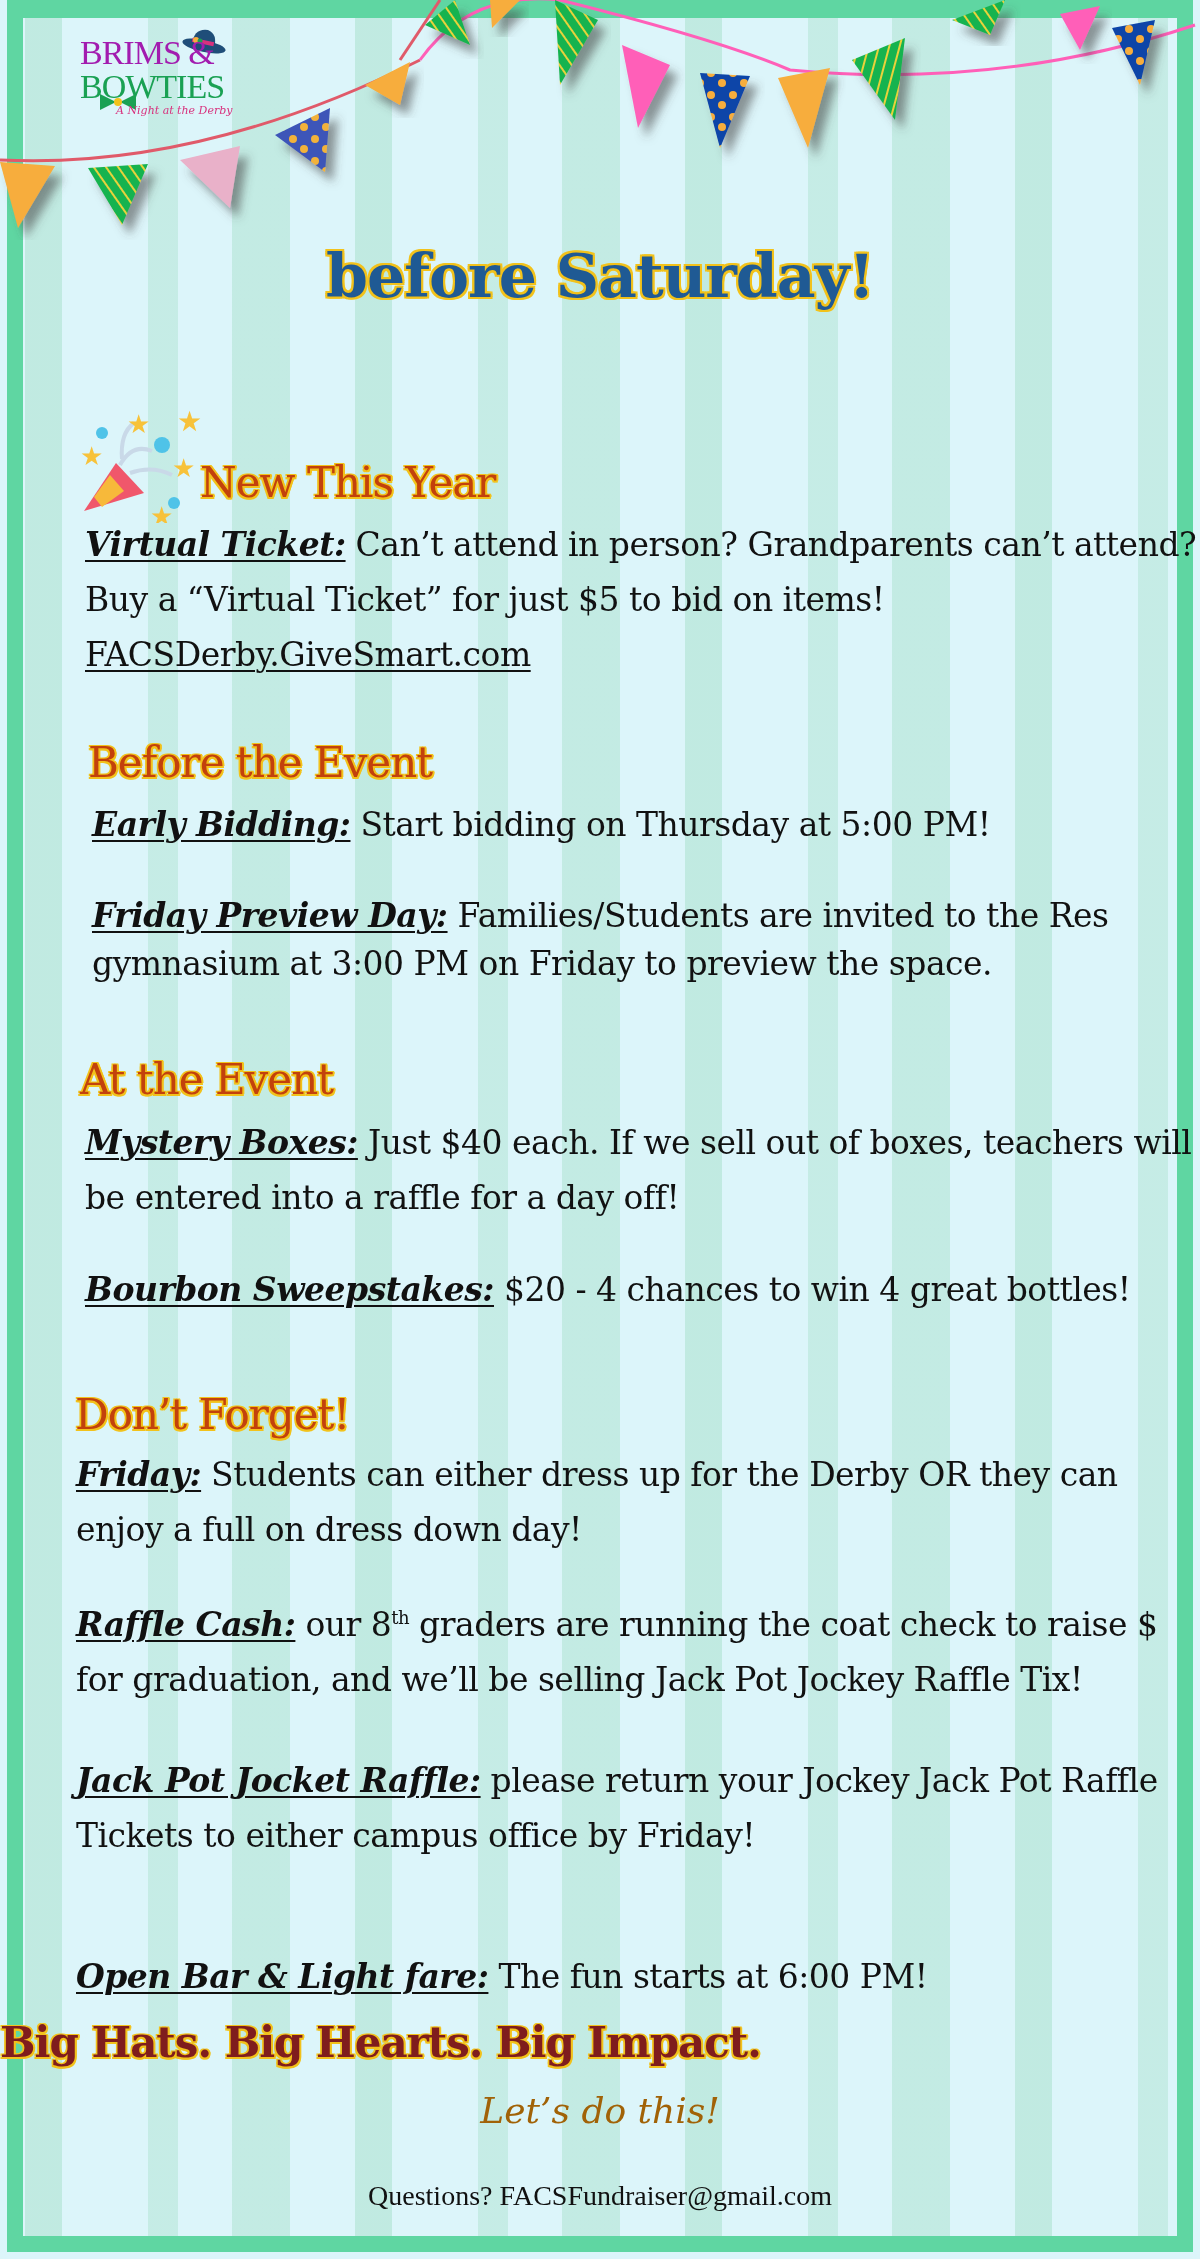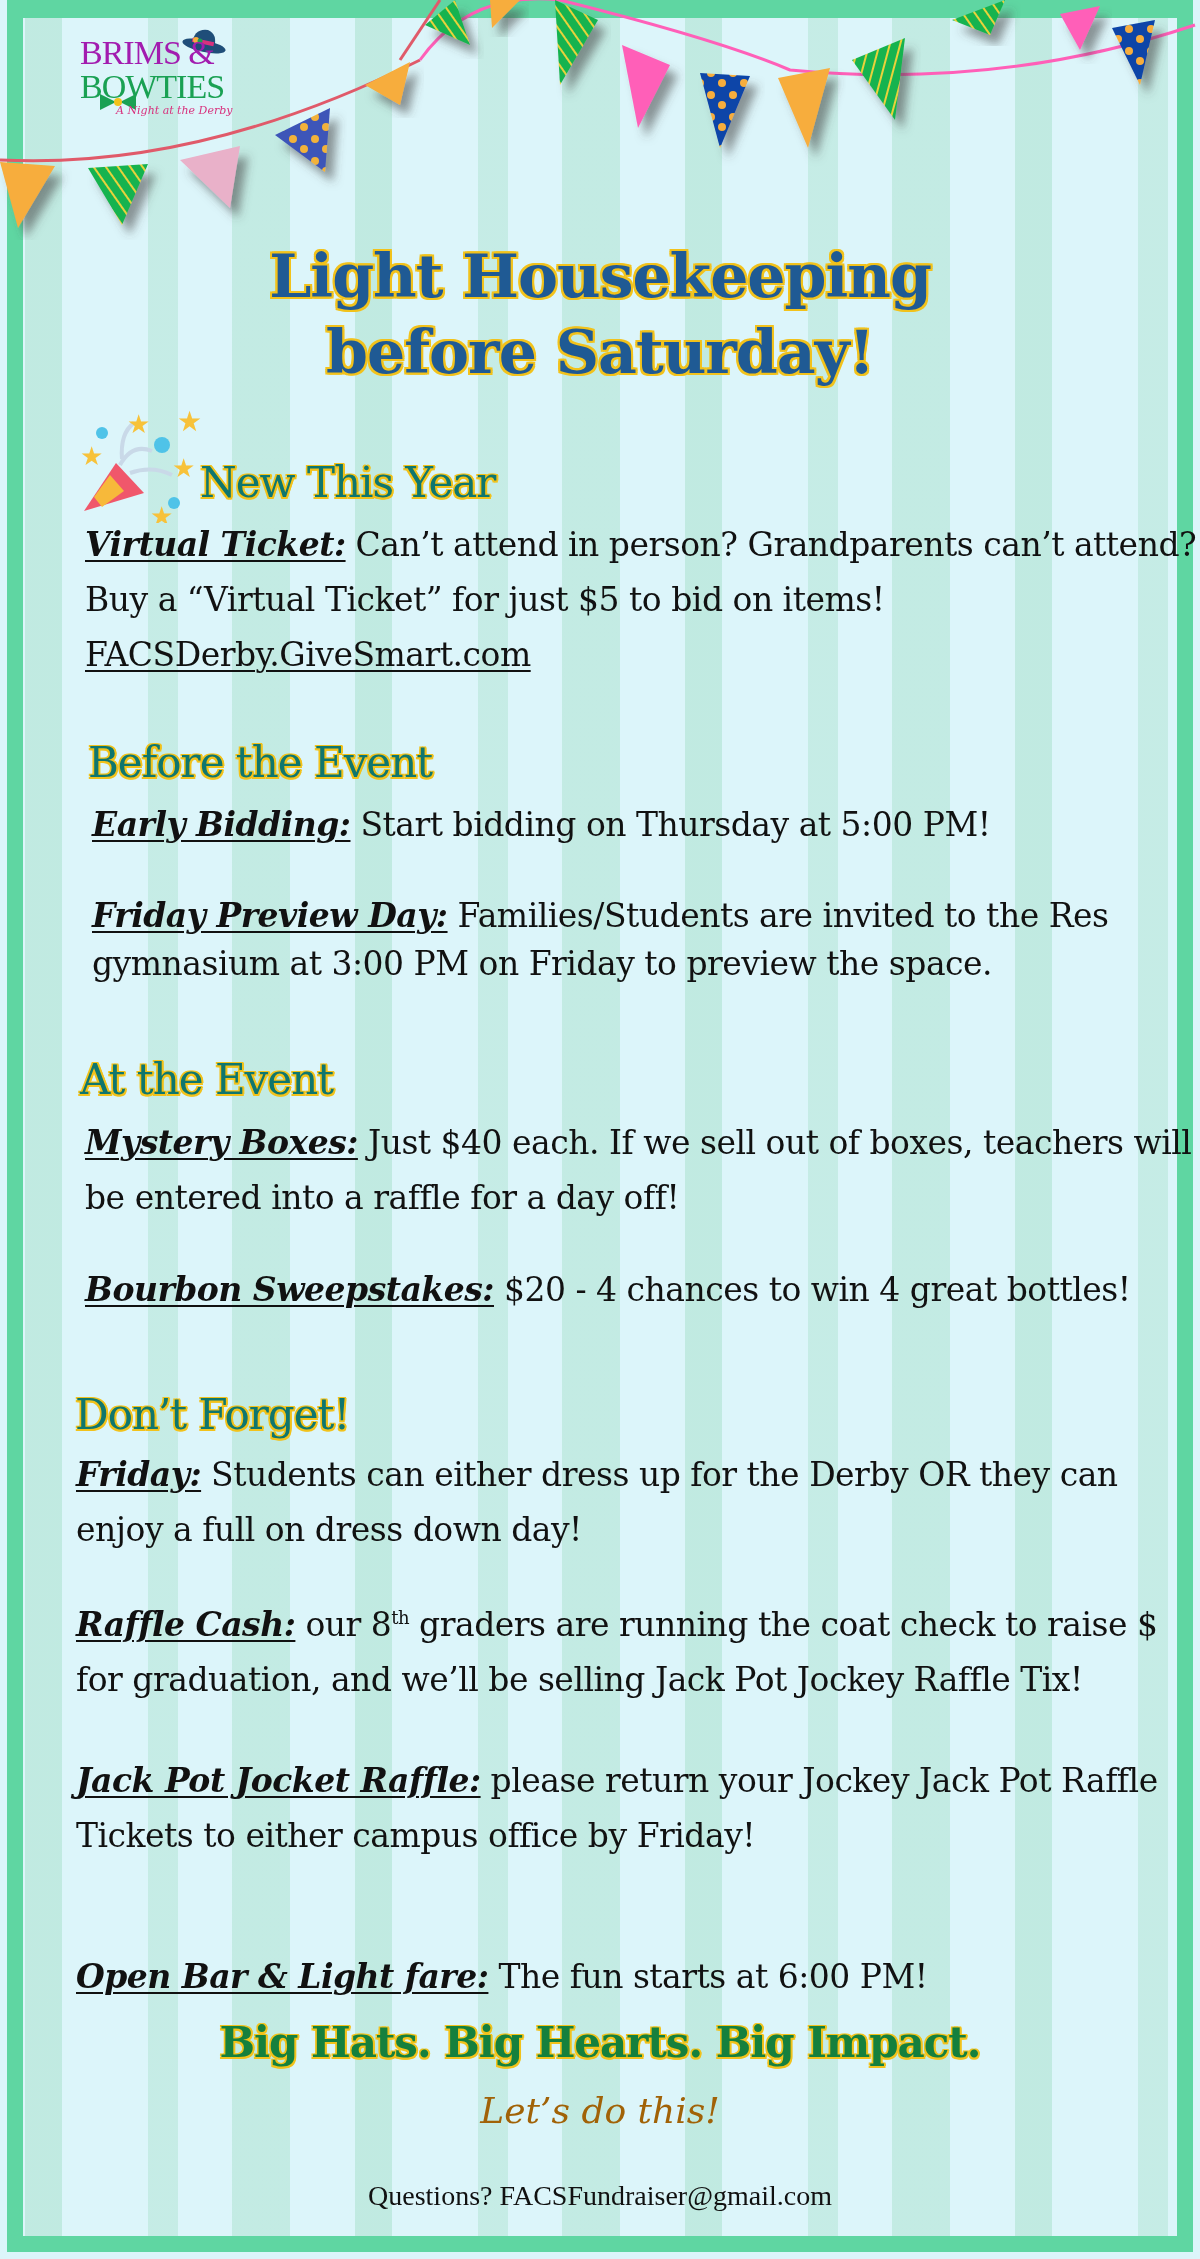--- a/index.html
+++ b/index.html
@@ -59,21 +59,21 @@
       font-family: "DejaVu Serif", serif; font-weight: bold;
       font-size: 60px; line-height: 76px; color: #1f5a94;
       letter-spacing: -1px;
       text-shadow: -2px -2px 0 #f2c21b, 2px -2px 0 #f2c21b, -2px 2px 0 #f2c21b, 2px 2px 0 #f2c21b,
                    0 2px 0 #f2c21b, 0 -2px 0 #f2c21b, 2px 0 0 #f2c21b, -2px 0 0 #f2c21b;
     }
 
     .h2 {
       position: absolute;
       font-family: "DejaVu Serif", serif;
-      font-size: 42px; color: #0f766e;
+      font-size: 42px; color: #c2410c;
       letter-spacing: -1px;
       text-shadow: -1.5px -1.5px 0 #f2c21b, 1.5px -1.5px 0 #f2c21b, -1.5px 1.5px 0 #f2c21b, 1.5px 1.5px 0 #f2c21b,
                    0 2px 0 #f2c21b, 2px 0 0 #f2c21b;
       white-space: nowrap;
     }
     .para {
       position: absolute;
       font-family: "DejaVu Serif", serif;
       font-size: 33px; line-height: 55px; color: #111;
       letter-spacing: -0.5px;
@@ -85,23 +85,23 @@
     }
     .para a, .link {
       color: #111; text-decoration: underline; text-decoration-thickness: 2px; text-underline-offset: 4px;
     }
     sup { font-size: 18px; line-height: 0; }
 
     .popper { position: absolute; left: 72px; top: 393px; width: 130px; height: 130px; }
 
     .slogan {
       position: absolute; left: 0; width: 1200px; top: 2018px;
-      text-align: center;
+      text-align: left;
       font-family: "DejaVu Serif", serif; font-weight: bold;
-      font-size: 42px; color: #15803d; letter-spacing: -1px;
+      font-size: 42px; color: #7f1d1d; letter-spacing: -1px;
       text-shadow: -1.5px -1.5px 0 #f2c21b, 1.5px -1.5px 0 #f2c21b, -1.5px 1.5px 0 #f2c21b, 1.5px 1.5px 0 #f2c21b,
                    0 2px 0 #f2c21b, 2px 0 0 #f2c21b;
     }
     .script {
       position: absolute; left: 0; width: 1200px; top: 2090px;
       text-align: center;
       font-family: "DejaVu Serif", serif; font-style: italic;
       font-size: 36px; color: #a16207;
     }
     .contact {
@@ -178,21 +178,20 @@
   <div class="bowties">BOWTIES</div>
   <svg class="bow" viewBox="0 0 36 20">
     <polygon points="0,2 16,10 0,18" fill="#1aa153"></polygon>
     <polygon points="36,2 20,10 36,18" fill="#1aa153"></polygon>
     <circle cx="18" cy="10" r="4" fill="#f2c21b"></circle>
   </svg>
   <div class="tagline">A Night at the Derby</div>
 </div>
 
 <div class="title">
-  <div>Light Housekeeping</div>
   <div>before Saturday!</div>
 </div>
 
 <svg class="popper" viewBox="0 0 130 130">
   <polygon points="12,118 44,70 72,100" fill="#f0576b"></polygon>
   <polygon points="22,104 38,82 52,98 30,114" fill="#f7b93a"></polygon>
   <path d="M48,72 Q60,50 80,58" stroke="#c9d9e8" stroke-width="4" fill="none"></path>
   <path d="M50,66 Q48,40 62,30" stroke="#c9d9e8" stroke-width="4" fill="none"></path>
   <path d="M58,80 Q80,72 100,82" stroke="#c9d9e8" stroke-width="4" fill="none"></path>
   <circle cx="30" cy="40" r="6" fill="#4fc3e8"></circle>

